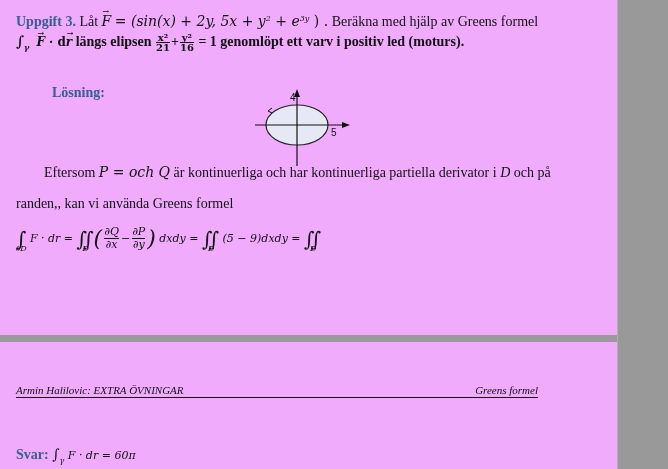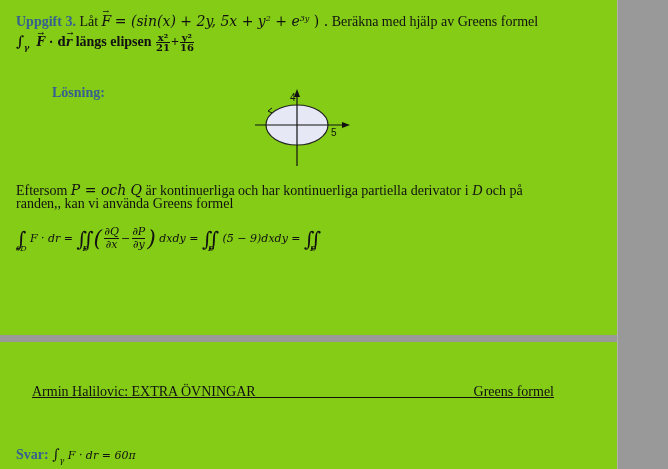--- a/index.html
+++ b/index.html
@@ -2,21 +2,21 @@
 <html><head>
 <meta charset="utf-8">
 <style>
   html, body { margin:0; padding:0; }
   body {
     width:668px; height:469px; overflow:hidden; position:relative;
     background:#999999;
     font-family:"Liberation Serif", serif;
     color:#111;
   }
-  .page { position:absolute; left:0; width:617px; background:#84cc16; }
+  .page { position:absolute; left:0; width:617px; background:#f0abfc; }
   .page1 { top:0; height:335px; border-bottom:1px solid #e8e8e8; }
   .page2 { top:342px; height:127px; }
   .gap { position:absolute; left:0; top:335px; width:617px; height:7px; background:#9a9a9a; }
   .sideline { position:absolute; left:617px; top:0; width:1px; height:469px; background:#b0b0b0; }
 
   .line { position:absolute; left:16px; font-size:14px; white-space:nowrap; line-height:16px; }
   .head { color:#365f91; font-weight:bold; }
   .mi { font-style:italic; }
   .mathfont { font-family:"DejaVu Serif", serif; }
   .cm { font-family:"DejaVu Serif", serif; font-style:italic; font-size:11px; }
@@ -30,21 +30,21 @@
 
   .bigint { display:inline-block; position:relative; font-size:20px; vertical-align:-4px; font-family:"DejaVu Serif", serif; font-weight:normal; }
   .bigint .lim { position:absolute; bottom:-10px; left:0; font-size:8px; font-style:italic; white-space:nowrap; }
   .paren { font-size:22px; vertical-align:-4px; font-family:"DejaVu Serif", serif; }
   .pfrac { display:inline-block; vertical-align:middle; text-align:center; font-size:11px; line-height:12px; margin:0 2px; }
   .pfrac span { display:block; }
   .pfrac .num { border-bottom:1px solid #111; }
 
   .diagram { position:absolute; left:250px; top:88px; }
 
-  .header-row { position:absolute; left:32px; top:383px; width:522px; height:14px; border-bottom:1.5px solid #111; font-size:14px; }
+  .header-row { position:absolute; left:16px; top:383px; width:522px; height:14px; border-bottom:1.5px solid #111; font-style:italic; font-size:11px; }
   .header-row .left { position:absolute; left:0; top:1px; }
   .header-row .right { position:absolute; right:0; top:1px; }
 </style>
 </head>
 <body>
 
 <div class="page page1">
 
   <div class="line" style="top:11px;">
     <span class="head">Uppgift 3.</span>
@@ -52,36 +52,37 @@
     <span class="vec mathfont">F</span>
     <span class="mathfont mi"><span>= (sin(x)  + 2y,  5x + y</span><span class="sup">2</span><span> + e</span><span class="sup">3y</span><span style="font-style:normal"> ) .</span></span>
     <span>Beräkna med hjälp av Greens formel</span>
   </div>
 
   <div class="line" style="top:33px;font-weight:bold;">
     <span class="mathfont">∫<span class="sub">γ</span></span>
     &nbsp;<span class="vec mathfont" style="font-size:12px">F</span><span class="mathfont" style="font-size:12px"> · d</span><span class="vec mathfont" style="font-size:12px">r</span>
     <span>längs  elipsen</span>
     <span class="frac mathfont"><span class="num">x²</span><span>21</span></span>+<span class="frac mathfont"><span class="num">y²</span><span>16</span></span>
+    <span>= 1 genomlöpt ett varv i positiv led (moturs).</span>
   </div>
 
   <div class="line head" style="top:85px;margin-left:36px;">Lösning:</div>
 
   <svg class="diagram" width="100" height="80" viewBox="0 0 100 80">
     <ellipse cx="47" cy="37" rx="31" ry="20" fill="#e6e9f5" stroke="#222" stroke-width="1.2"></ellipse>
     <line x1="5" y1="37" x2="96" y2="37" stroke="#111" stroke-width="1.2"></line>
     <polygon points="100,37 92,34 92,40" fill="#111"></polygon>
     <line x1="47" y1="4" x2="47" y2="78" stroke="#111" stroke-width="1.2"></line>
     <polygon points="47,1 44,9 50,9" fill="#111"></polygon>
     <polyline points="22,20 18,23 22,25" fill="none" stroke="#111" stroke-width="1"></polyline>
     <text x="40" y="13" font-family="Liberation Sans, sans-serif" font-size="10" fill="#111">4</text>
     <text x="81" y="48" font-family="Liberation Sans, sans-serif" font-size="10" fill="#111">5</text>
   </svg>
 
-  <div class="line" style="top:182px;">
+  <div class="line" style="top:164px;margin-left:28px;">
     <span>Eftersom </span><span class="mathfont mi">P = och   Q</span><span> är kontinuerliga och har kontinuerliga partiella derivator i </span><span class="mi">D</span><span> och på</span>
   </div>
   <div class="line" style="top:196px;">randen,, kan vi använda Greens formel</div>
 
   <div class="line cm" style="top:226px;">
     <span class="bigint">∫<span class="lim">∂D</span></span>
     <span>F · dr =</span>
     <span class="bigint">∬<span class="lim" style="left:6px">D</span></span><span class="paren">(</span><span class="pfrac"><span class="num">∂Q</span><span>∂x</span></span>−<span class="pfrac"><span class="num">∂P</span><span>∂y</span></span><span class="paren">)</span>
     <span>dxdy =</span>
     <span class="bigint">∬<span class="lim" style="left:6px">D</span></span>

